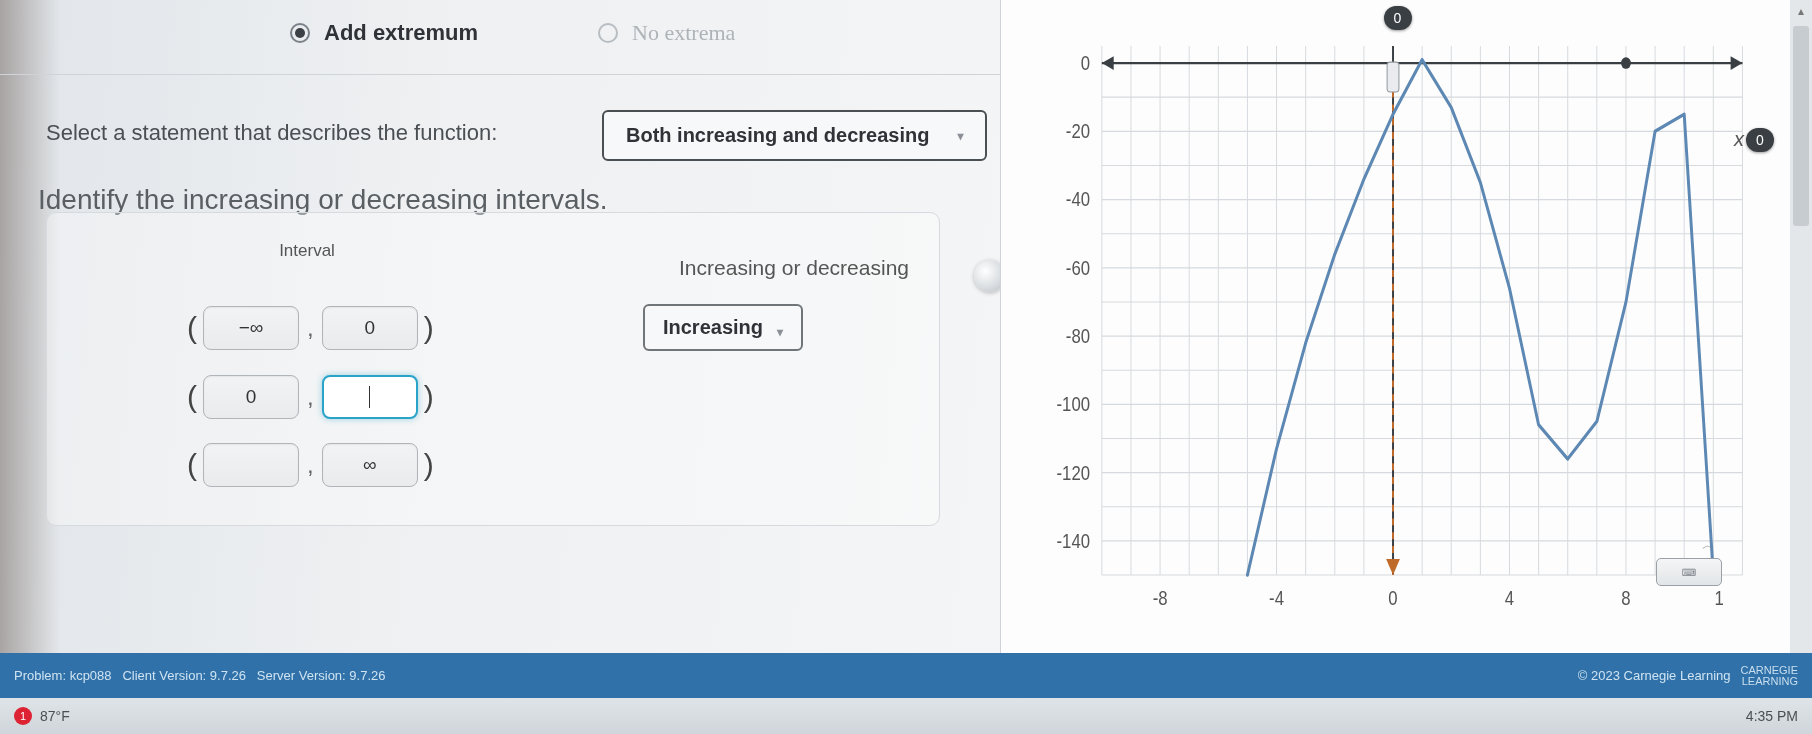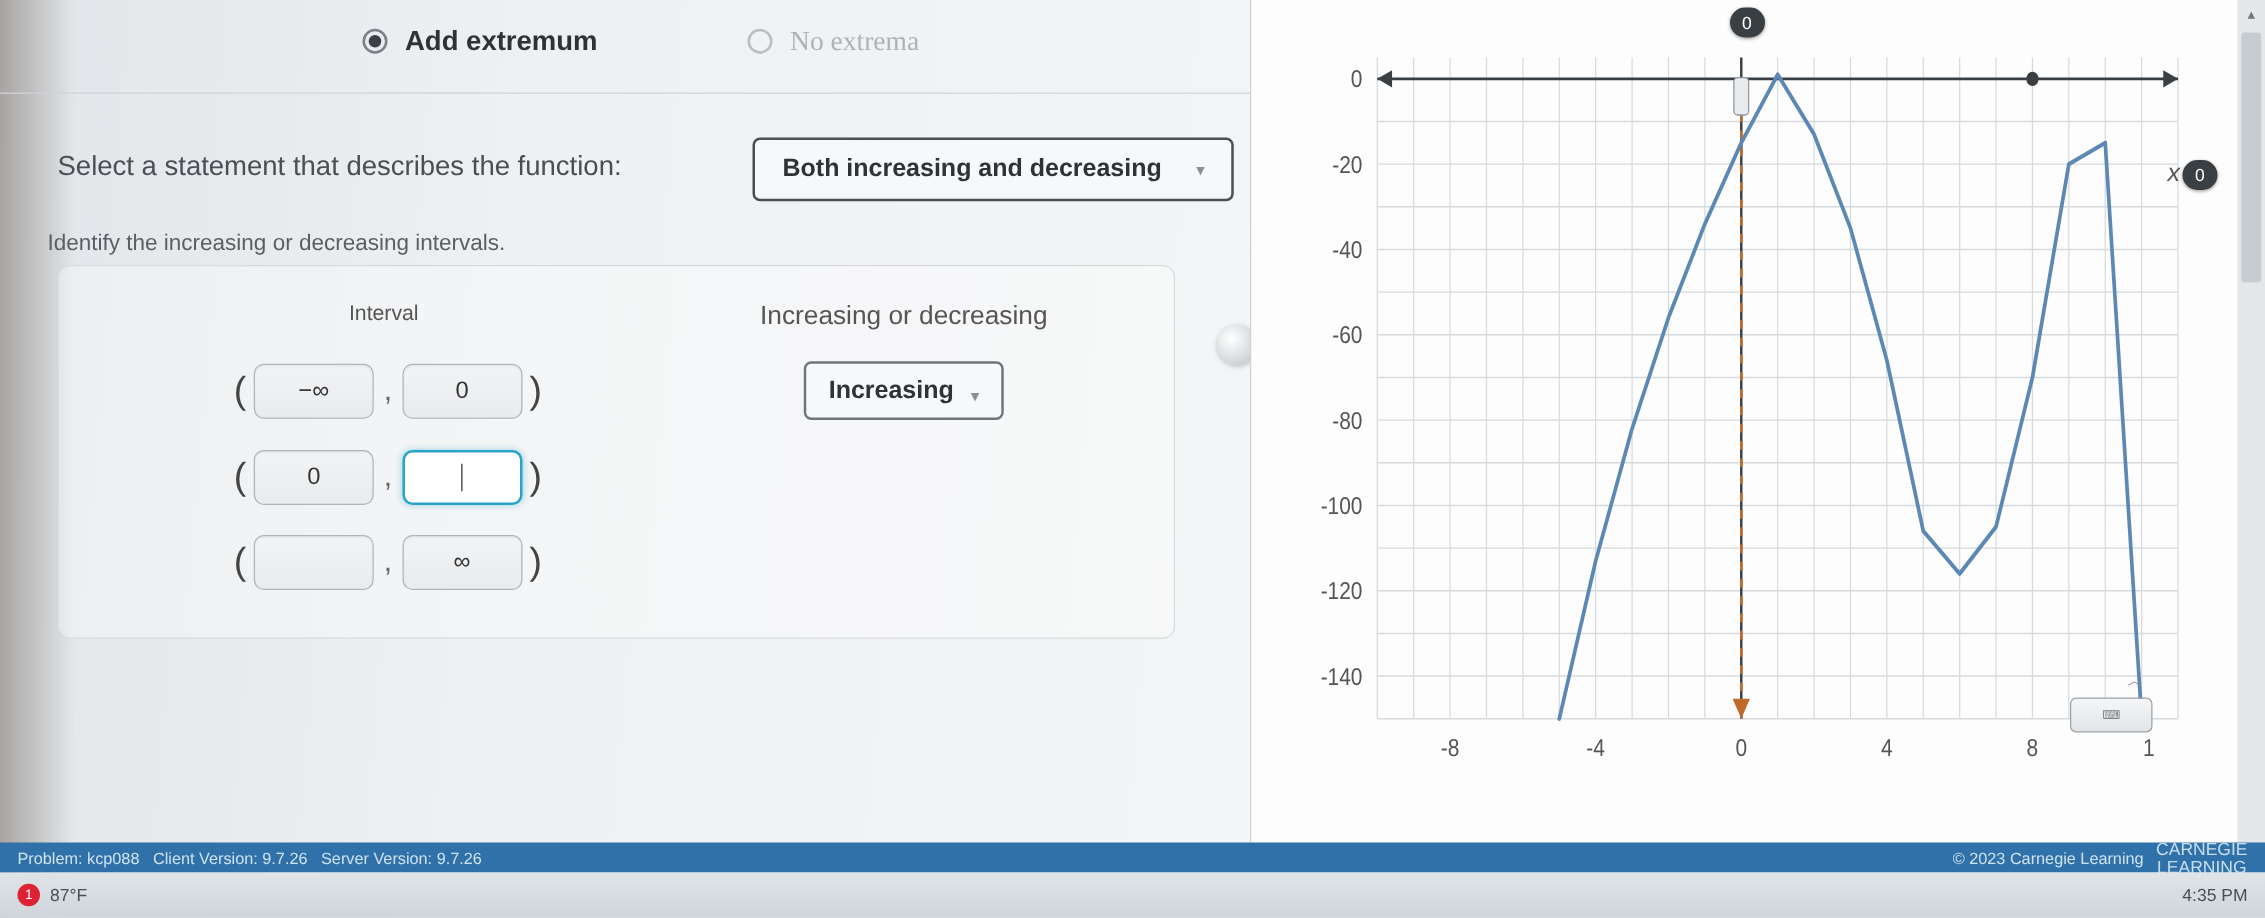--- a/index.html
+++ b/index.html
@@ -19,47 +19,47 @@
   .radio.selected .dot::after { content:""; width:10px; height:10px; border-radius:50%; background:#3b4046;}
   .radio.disabled .dot { border-color:#b8bdc2;}
   .radio .lbl { font-size:22px; color:#2f3236; font-weight:600;}
   .radio.disabled .lbl { color:#aeb3b8; font-weight:500;font-family:Liberation Serif, serif;}
   
   
   .stmt { position:absolute; left:46px; top:120px; font-size:22px; color:#4a4f54;}
   .dropdown { position:absolute; left:602px; top:110px; padding:12px 22px; border:2px solid #4a4f54; border-radius:6px; background:#f7f8f9; font-size:20px; font-weight:600; color:#2f3236; display:flex; align-items:center; gap:28px;}
   .chev { font-size:12px; color:#8a9096;}
   
-  .stmt2 { position:absolute; left:38px; top:184px; font-size:18px; color:#5a5f64;}
+  .stmt2 { position:absolute; left:38px; top:184px; font-size:28px; color:#5a5f64;}
   
   
   .tbl { position:absolute; left:46px; top:212px; right:60px; border:1px solid #d6dade; border-radius:10px; background:rgba(255,255,255,.35); padding:28px 30px 38px 30px;}
   .tbl-head { display:flex; }
   .tbl-head .c1 { flex:0 0 460px; text-align:center; font-size:17px; color:#555;}
-  .tbl-head .c2 { flex:1; text-align:center; font-size:21px; color:#555;}
+  .tbl-head .c2 { flex:1; text-align:right; font-size:21px; color:#555;margin-top:15px;}
   .row { display:flex; align-items:center; margin-top:24px;}
   .row .c1 { flex:0 0 460px; display:flex; align-items:center; justify-content:flex-start; gap:6px; padding-left:110px;}
   .row .c2 { flex:1; display:flex; justify-content:center;}
   .paren { font-size:30px; color:#444; font-weight:500;}
   .comma { font-size:24px; color:#666; padding:0 2px;}
   .inp { width:96px; height:44px; border:1px solid #b0b5ba; border-radius:8px; background:linear-gradient(#f2f3f5,#e9ebed); display:flex; align-items:center; justify-content:center; font-size:19px; color:#333; box-shadow: inset 0 1px 2px rgba(0,0,0,.06);}
   .inp.focused { border:2px solid #2aa3c9; background:#fff; box-shadow: 0 0 6px rgba(42,163,201,.45);}
   .inp .cursor { width:1px; height:22px; background:#333; animation: blink 1s steps(1) infinite;}
   @keyframes blink { 50% { opacity:0;} }
   .drop2 { padding:10px 18px; border:2px solid #707579; border-radius:6px; background:#f7f8f9; font-size:20px; font-weight:600; color:#2f3236; display:flex; align-items:flex-end; gap:14px;}
   
   
   .lp-scroll { position:absolute; right:0; top:0; width:20px; height:100%;}
   .lp-scroll .track { position:absolute; left:4px; top:0; bottom:0; width:12px; }
   .lp-scroll .knob { position:absolute; left:-6px; top:260px; width:32px; height:32px; border-radius:50%; background:radial-gradient(circle at 35% 35%, #fff, #d6dade 60%, #b9bec3); box-shadow:0 1px 4px rgba(0,0,0,.25);}
   
   
-  .footer { position:absolute; left:0; right:0; bottom:36px; height:24px; background:#2f71a8; color:#cfe3f2; font-size:13px; display:flex; align-items:center; padding:0 14px; justify-content:space-between;}
+  .footer { position:absolute; left:0; right:0; bottom:36px; height:45px; background:#2f71a8; color:#cfe3f2; font-size:13px; display:flex; align-items:center; padding:0 14px; justify-content:space-between;}
   .footer-right { display:flex; align-items:center; gap:10px;}
-  .footer .brand { font-size:14px; line-height:1; text-align:center; color:#c9dff0;}
+  .footer .brand { font-size:11px; line-height:1; text-align:right; color:#c9dff0;}
   
   .taskbar { position:absolute; left:0; right:0; bottom:0; height:36px; background:linear-gradient(#dfe4e8,#cfd5da); display:flex; align-items:center; justify-content:space-between; padding:0 14px; font-size:14px; color:#4a4f54;}
   .taskbar .wx { display:flex; align-items:center; gap:8px;}
   .wx-badge { width:18px; height:18px; border-radius:50%; background:#d23; color:#fff; font-size:11px; display:flex; align-items:center; justify-content:center;}
   
   
   .graph-wrap { position:absolute; left:22px; right:40px; top:0; bottom:90px;}
   svg.graph { width:100%; height:100%; }
   .badge-top { position:absolute; top:6px; left:50%; transform:translateX(-50%); width:28px; height:24px; border-radius:12px; background:#3a3f44; color:#fff; font-size:14px; display:flex; align-items:center; justify-content:center; box-shadow:0 1px 3px rgba(0,0,0,.4);}
   .badge-right { position:absolute; right:-2px; top:128px; width:28px; height:24px; border-radius:12px; background:#3a3f44; color:#fff; font-size:14px; display:flex; align-items:center; justify-content:center; box-shadow:0 1px 3px rgba(0,0,0,.4);}

